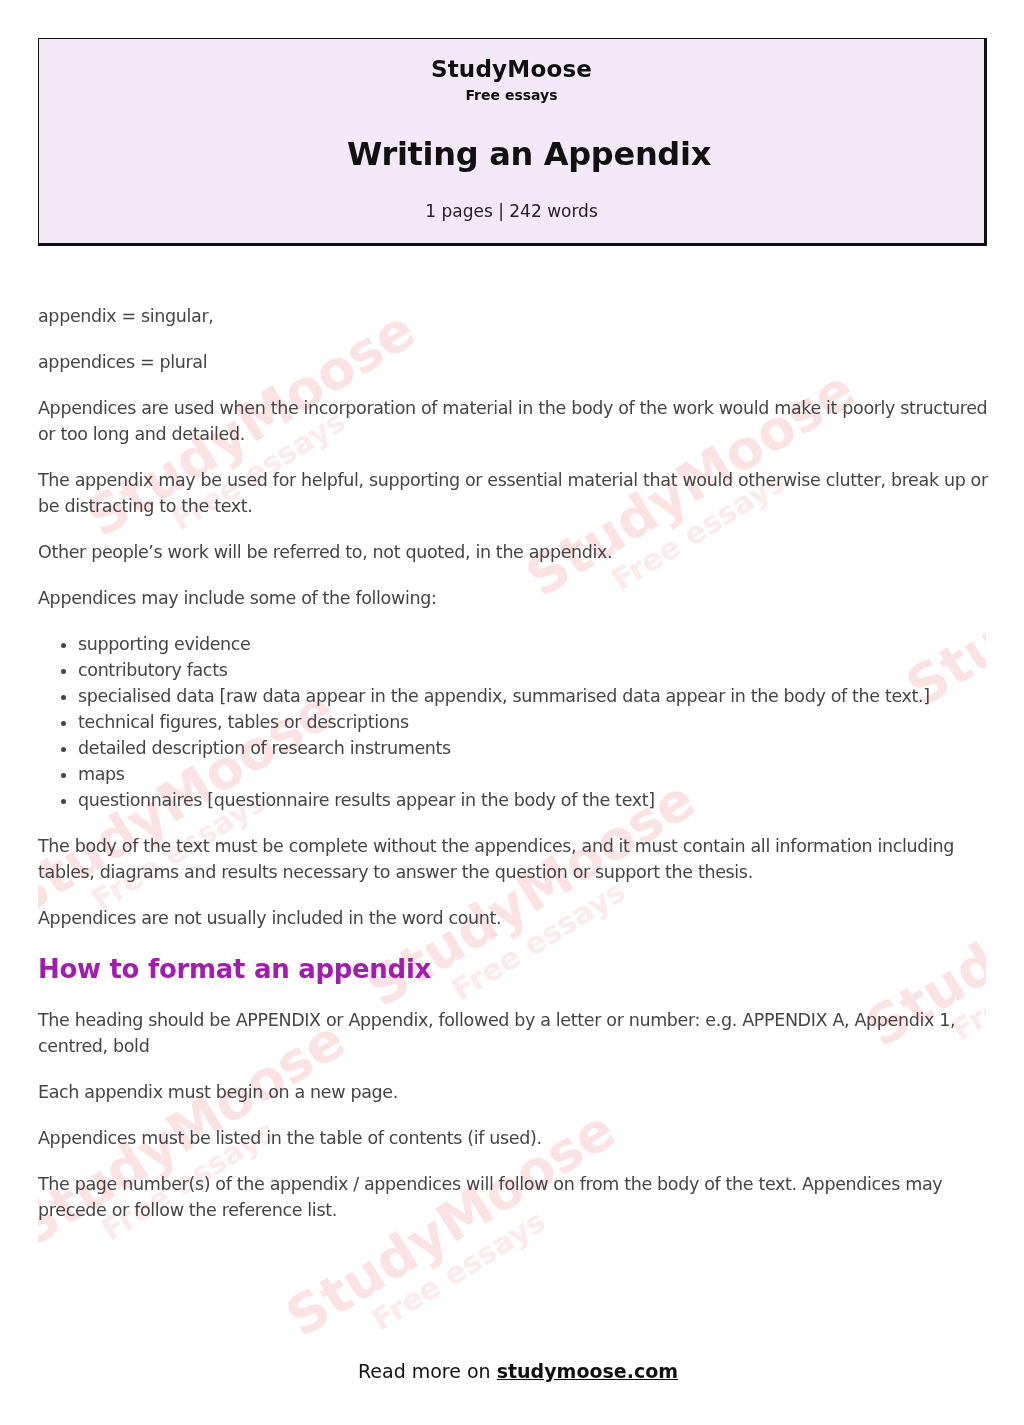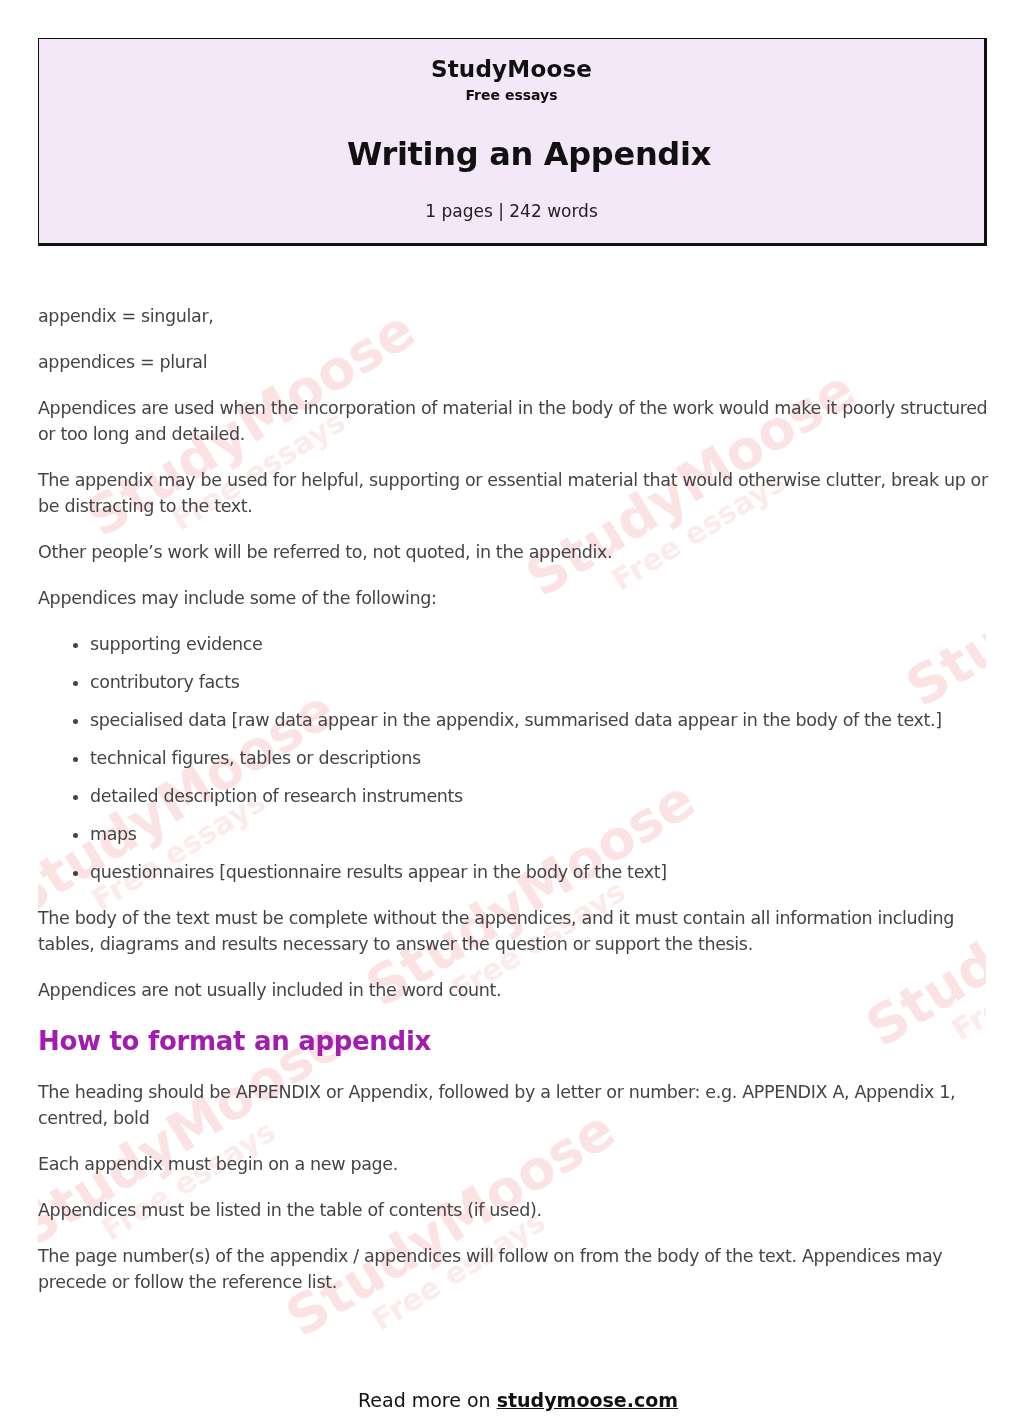--- a/index.html
+++ b/index.html
@@ -44,23 +44,23 @@
     }
     .content p { margin: 7px 0 20px 0; letter-spacing: -0.35px; }
     .content h3 {
       margin: 0 0 22px 0; font-size: 19px; font-weight: bold; line-height: 30px; color: #444;
     }
     .content h2 {
       margin: 0 0 20px 0; font-size: 26px; font-weight: bold; line-height: 36px; color: #a21caf;
       letter-spacing: -0.3px;
     }
     .content ul { margin: 0 0 20px 0; padding-left: 40px; }
-    .content li { margin: 12px; letter-spacing: -0.35px; }
+    .content li { margin: 0; letter-spacing: -0.35px; }
     .footer {
-      position: absolute; left: 0; right: 0; top: 1389px; text-align: center;
+      position: absolute; left: 0; right: 0; top: 1360px; text-align: center;
       font-family: "DejaVu Sans", sans-serif; font-size: 19px; color: #111; margin-left: 12px;
     }
     .footer a { color: #111; font-weight: bold; text-decoration: underline; }
     .watermarks {
       position: absolute; left: 38px; top: 250px; width: 948px; height: 1100px;
       overflow: hidden; z-index: 1; pointer-events: none;
     }
     .wm {
       position: absolute; transform: rotate(-32deg); transform-origin: left top;
       font-family: "DejaVu Sans", sans-serif; font-weight: bold;

